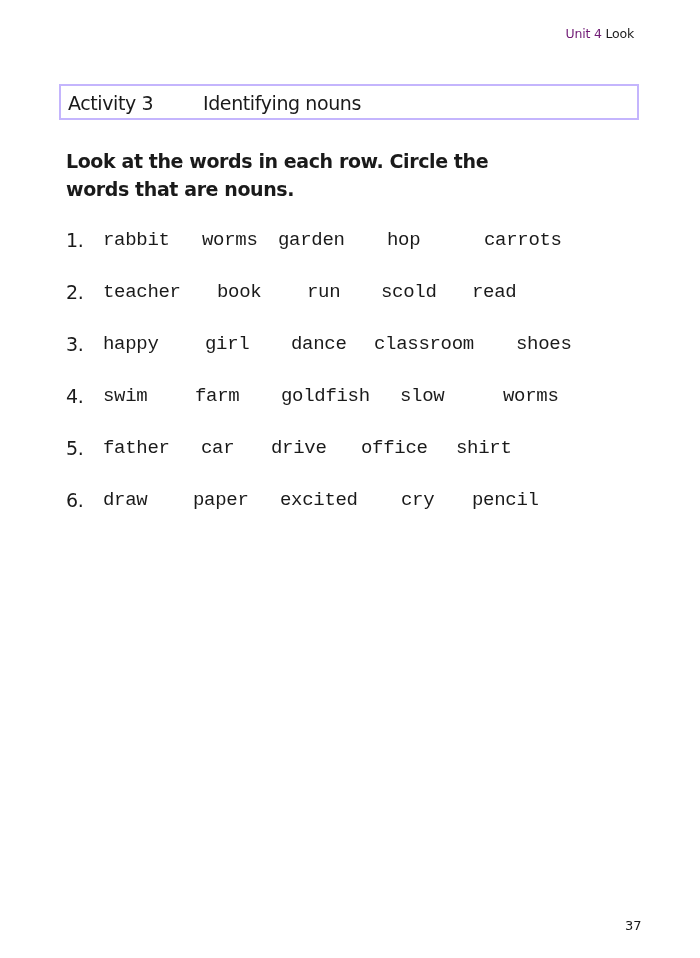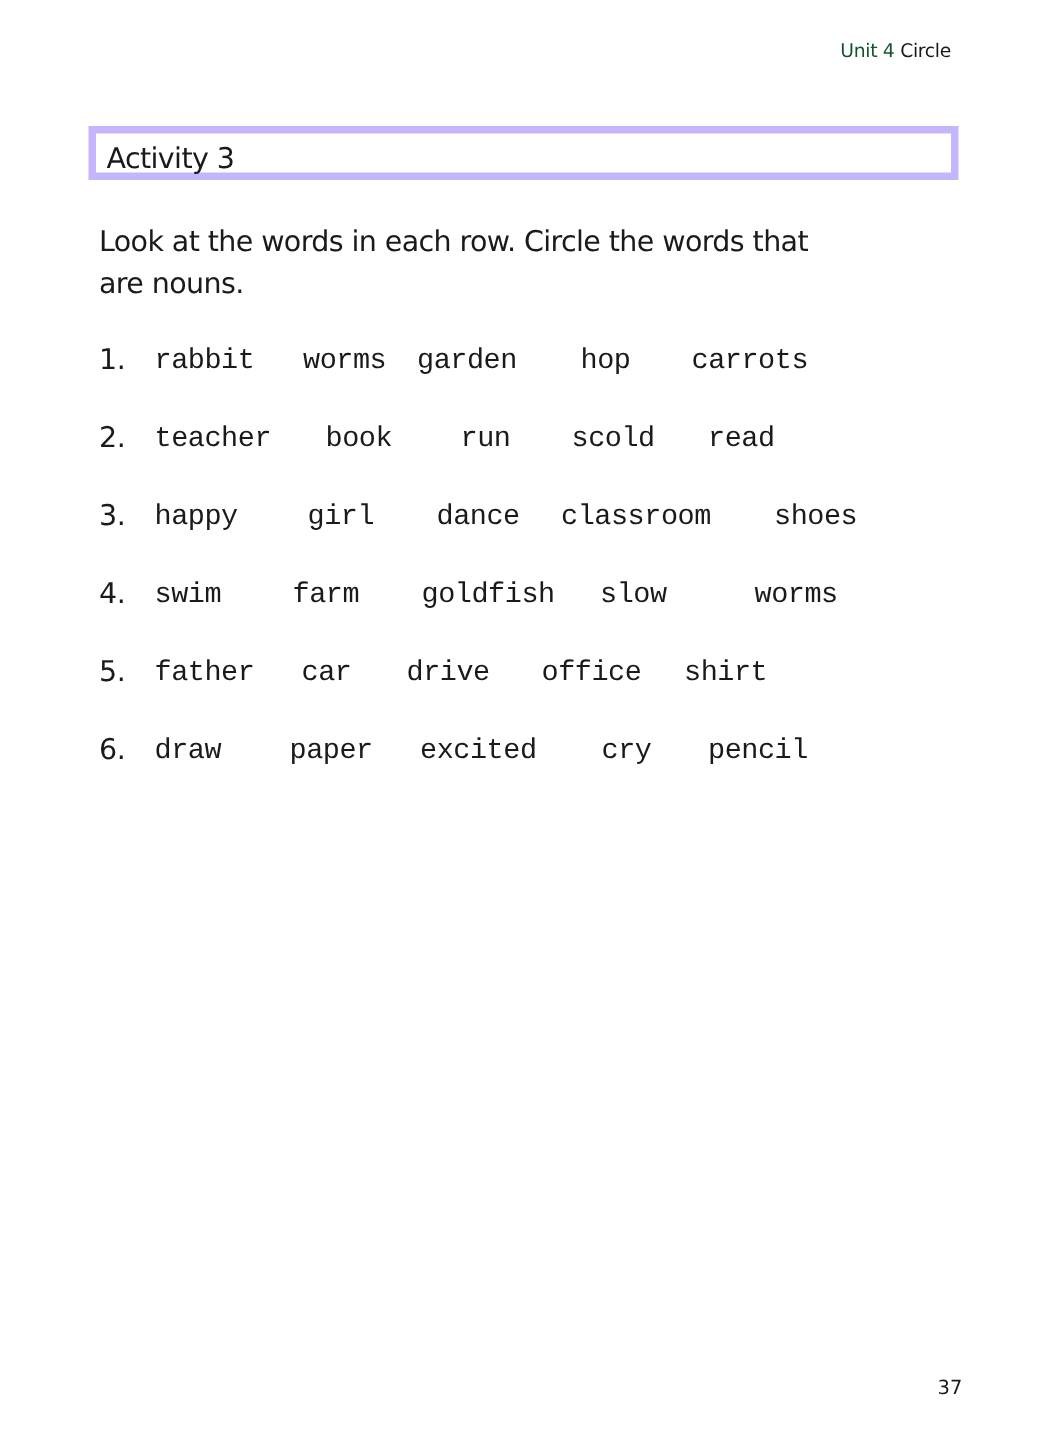--- a/index.html
+++ b/index.html
@@ -1,52 +1,53 @@
 <!DOCTYPE html>
 <html><head>
   <meta charset="utf-8">
   <style>
     html, body { margin: 0; padding: 0; background: #ffffff; }
     body { width: 700px; height: 958px; position: relative; overflow: hidden;
            font-family: "DejaVu Sans", sans-serif; color: #1a1a1a; }
     .header { position: absolute; top: 26px; right: 66px; font-size: 12.5px; letter-spacing: -0.2px; }
-    .header .unit { color: #14532d; }
+    .header .unit { color: #701a75; }
     .header .topic { color: #1a1a1a; }
     .title-box { position: absolute; left: 59px; top: 84px; width: 580px; height: 36px;
-                 border: 5px solid #c4b5fd; box-sizing: border-box; }
+                 border: 2px solid #c4b5fd; box-sizing: border-box; }
     .title-box .num { position: absolute; left: 7px; top: 6px; font-size: 19px; letter-spacing: -0.4px; }
     .title-box .name { position: absolute; left: 142px; top: 6px; font-size: 19px; letter-spacing: -0.4px; }
     .instructions { position: absolute; left: 66px; top: 147px; width: 480px; font-size: 19px;
-                    line-height: 28px; letter-spacing: -0.4px; }
+                    line-height: 28px; letter-spacing: -0.4px; font-weight: bold; }
     .row { position: absolute; left: 0; height: 30px; width: 700px; font-size: 19px; letter-spacing: -0.3px; }
     .row .idx { position: absolute; left: 66px; top: 0; }
     .row .word { position: absolute; top: 0; font-family: Liberation Mono, monospace; }
     .page-num { position: absolute; left: 625px; top: 918px; font-size: 13px; }
   </style>
 </head>
 <body>
 
 <div class="header">
   <span class="unit">Unit 4</span>
-  <span class="topic">Circle</span>
+  <span class="topic">Look</span>
 </div>
 
 <div class="title-box">
   <span class="num">Activity 3</span>
+  <span class="name">Identifying nouns</span>
 </div>
 
 <div class="instructions">Look at the words in each row. Circle the words that are nouns.</div>
 
 <div class="row" style="top:229px">
   <span class="idx">1.</span>
   <span class="word" style="left:103px">rabbit</span>
   <span class="word" style="left:202px">worms</span>
   <span class="word" style="left:278px">garden</span>
   <span class="word" style="left:387px">hop</span>
-  <span class="word" style="left:461px">carrots</span>
+  <span class="word" style="left:484px">carrots</span>
 </div>
 
 <div class="row" style="top:281px">
   <span class="idx">2.</span>
   <span class="word" style="left:103px">teacher</span>
   <span class="word" style="left:217px">book</span>
   <span class="word" style="left:307px">run</span>
   <span class="word" style="left:381px">scold</span>
   <span class="word" style="left:472px">read</span>
 </div>

